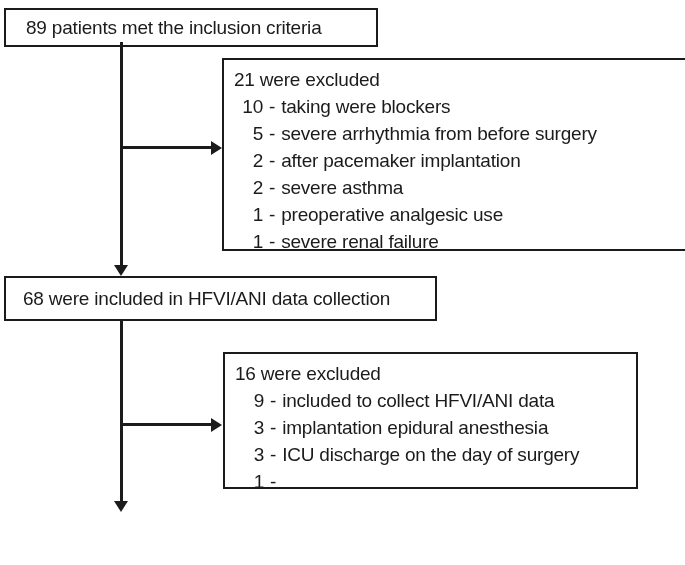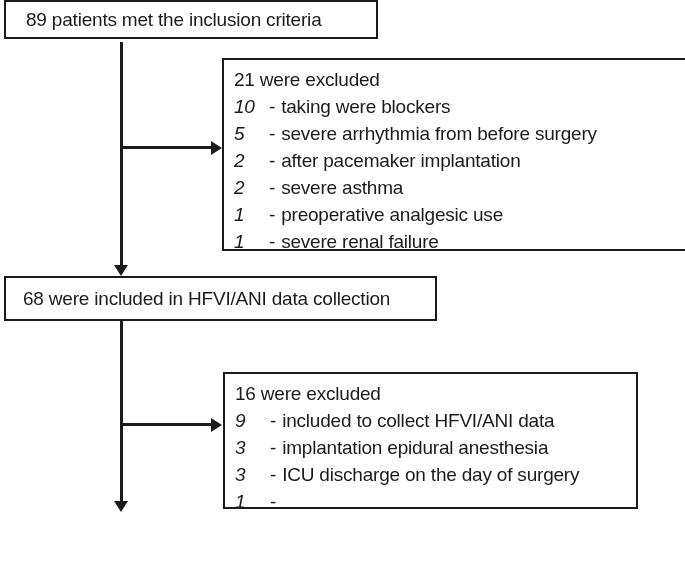--- a/index.html
+++ b/index.html
@@ -38,22 +38,22 @@
     line-height: 27px;
     white-space: nowrap;
   }
   .excl-item {
     display: flex;
     line-height: 27px;
     white-space: nowrap;
   }
   .excl-item .num {
     width: 29px;
+    text-align: right;
     flex: none;
-    font-style: italic;
   }
   .excl-item .sep {
     margin: 0 6px;
     flex: none;
   }
   .vline {
     position: absolute;
     width: 3px;
     background: #1b1b1b;
   }
@@ -72,25 +72,25 @@
   }
   .arrowhead-right {
     position: absolute;
     width: 0;
     height: 0;
     border-top: 7px solid transparent;
     border-bottom: 7px solid transparent;
     border-left: 11px solid #1b1b1b;
   }
   
-  #box-inclusion   { left: 4px;   top: 0;   width: 374px; height: 39px; padding-left: 20px; }
+  #box-inclusion   { left: 4px;   top: 8px;   width: 374px; height: 39px; padding-left: 20px; }
   #box-collection  { left: 4px;   top: 276px; width: 433px; height: 45px; padding-left: 17px; }
   #box-analysis    { left: 8px;   top: 513px; width: 377px; height: 48px; padding-left: 19px; }
   #box-exclusion-1 { left: 222px; top: 58px;  width: 511px; height: 193px; }
-  #box-exclusion-2 { left: 223px; top: 372px; width: 415px; height: 137px; }
+  #box-exclusion-2 { left: 223px; top: 352px; width: 415px; height: 137px; }
 
   #vline-1 { left: 120px; top: 42px;  height: 224px; }
   #ah-down-1 { left: 114px; top: 265px; }
   #hline-1 { left: 120px; top: 146px; width: 92px; }
   #ah-right-1 { left: 211px; top: 141px; }
 
   #vline-2 { left: 120px; top: 320px; height: 182px; }
   #ah-down-2 { left: 114px; top: 501px; }
   #hline-2 { left: 120px; top: 423px; width: 92px; }
   #ah-right-2 { left: 211px; top: 418px; }

